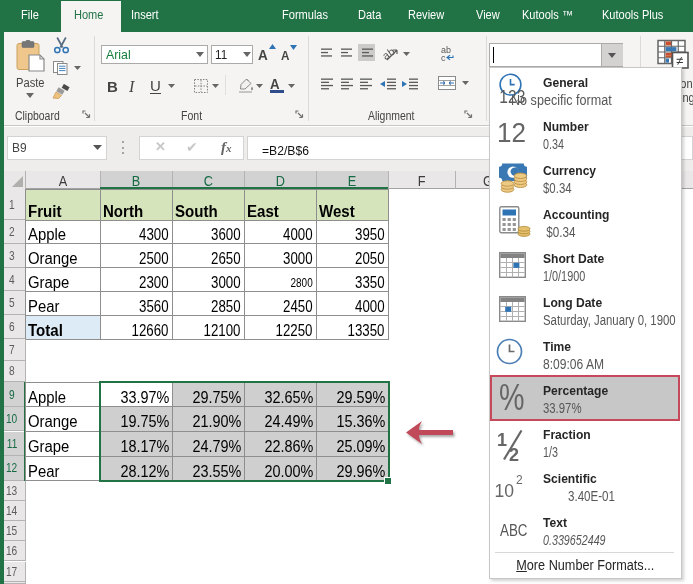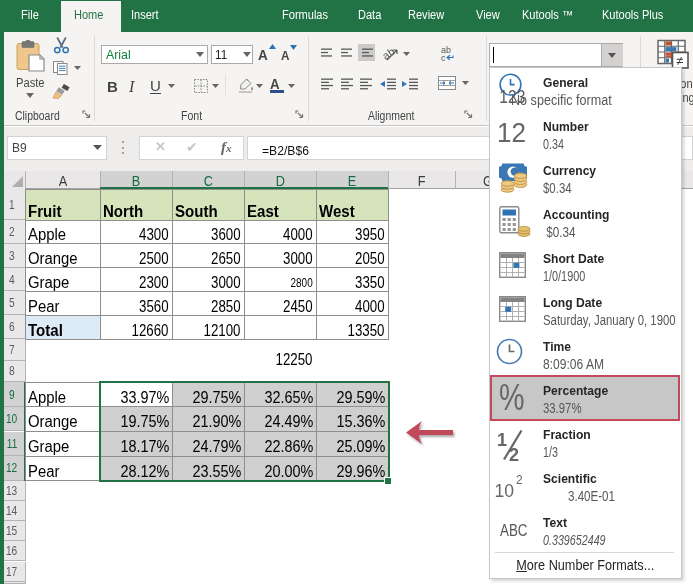--- a/index.html
+++ b/index.html
@@ -305,21 +305,21 @@
 <div style="position:absolute;left:244px;top:275.0px;width:68.7px;text-align:right;font-size:12px;line-height:16px;color:#000;"><span style="display:inline-block;transform:scaleX(0.83);transform-origin:100% 50%;white-space:nowrap;">2800</span></div>
 <div style="position:absolute;left:316px;top:275.0px;width:68.7px;text-align:right;font-size:16px;line-height:16px;color:#000;"><span style="display:inline-block;transform:scaleX(0.83);transform-origin:100% 50%;white-space:nowrap;">3350</span></div>
 <div style="position:absolute;left:28.0px;top:298.8px;font-size:16px;line-height:16px;color:#000;white-space:nowrap;"><span style="display:inline-block;transform:scaleX(0.93);transform-origin:0 50%;white-space:nowrap;">Pear</span></div>
 <div style="position:absolute;left:100px;top:298.8px;width:68.7px;text-align:right;font-size:16px;line-height:16px;color:#000;"><span style="display:inline-block;transform:scaleX(0.83);transform-origin:100% 50%;white-space:nowrap;">3560</span></div>
 <div style="position:absolute;left:172px;top:298.8px;width:68.7px;text-align:right;font-size:16px;line-height:16px;color:#000;"><span style="display:inline-block;transform:scaleX(0.83);transform-origin:100% 50%;white-space:nowrap;">2850</span></div>
 <div style="position:absolute;left:244px;top:298.8px;width:68.7px;text-align:right;font-size:16px;line-height:16px;color:#000;"><span style="display:inline-block;transform:scaleX(0.83);transform-origin:100% 50%;white-space:nowrap;">2450</span></div>
 <div style="position:absolute;left:316px;top:298.8px;width:68.7px;text-align:right;font-size:16px;line-height:16px;color:#000;"><span style="display:inline-block;transform:scaleX(0.83);transform-origin:100% 50%;white-space:nowrap;">4000</span></div>
 <div style="position:absolute;left:28.0px;top:322.6px;font-size:16px;line-height:16px;font-weight:bold;color:#000;white-space:nowrap;"><span style="display:inline-block;transform:scaleX(0.94);transform-origin:0 50%;white-space:nowrap;">Total</span></div>
 <div style="position:absolute;left:100px;top:322.6px;width:68.7px;text-align:right;font-size:16px;line-height:16px;color:#000;"><span style="display:inline-block;transform:scaleX(0.83);transform-origin:100% 50%;white-space:nowrap;">12660</span></div>
 <div style="position:absolute;left:172px;top:322.6px;width:68.7px;text-align:right;font-size:16px;line-height:16px;color:#000;"><span style="display:inline-block;transform:scaleX(0.83);transform-origin:100% 50%;white-space:nowrap;">12100</span></div>
-<div style="position:absolute;left:244px;top:322.6px;width:68.7px;text-align:right;font-size:16px;line-height:16px;color:#000;margin-top:29px;"><span style="display:inline-block;transform:scaleX(0.83);transform-origin:100% 50%;white-space:nowrap;">12250</span></div>
+<div style="position:absolute;left:244px;top:322.6px;width:68.7px;text-align:right;font-size:16px;line-height:16px;color:#000;"><span style="display:inline-block;transform:scaleX(0.83);transform-origin:100% 50%;white-space:nowrap;">12250</span></div>
 <div style="position:absolute;left:316px;top:322.6px;width:68.7px;text-align:right;font-size:16px;line-height:16px;color:#000;"><span style="display:inline-block;transform:scaleX(0.83);transform-origin:100% 50%;white-space:nowrap;">13350</span></div>
 <div style="position:absolute;left:25.5px;top:382.3px;width:362.5px;height:98.39999999999998px;background:#fff;"></div>
 <div style="position:absolute;left:172px;top:382.3px;width:216px;height:24.599999999999966px;background:#cfcfcf;"></div>
 <div style="position:absolute;left:100px;top:406.9px;width:288px;height:73.80000000000001px;background:#cfcfcf;"></div>
 <div style="position:absolute;left:99.5px;top:382.3px;width:1px;height:98.39999999999998px;background:#8e8e8e;"></div>
 <div style="position:absolute;left:171.5px;top:382.3px;width:1px;height:98.39999999999998px;background:#8e8e8e;"></div>
 <div style="position:absolute;left:243.5px;top:382.3px;width:1px;height:98.39999999999998px;background:#8e8e8e;"></div>
 <div style="position:absolute;left:315.5px;top:382.3px;width:1px;height:98.39999999999998px;background:#8e8e8e;"></div>
 <div style="position:absolute;left:25.5px;top:381.8px;width:363.0px;height:1px;background:#8e8e8e;"></div>
 <div style="position:absolute;left:25.5px;top:406.4px;width:363.0px;height:1px;background:#8e8e8e;"></div>

